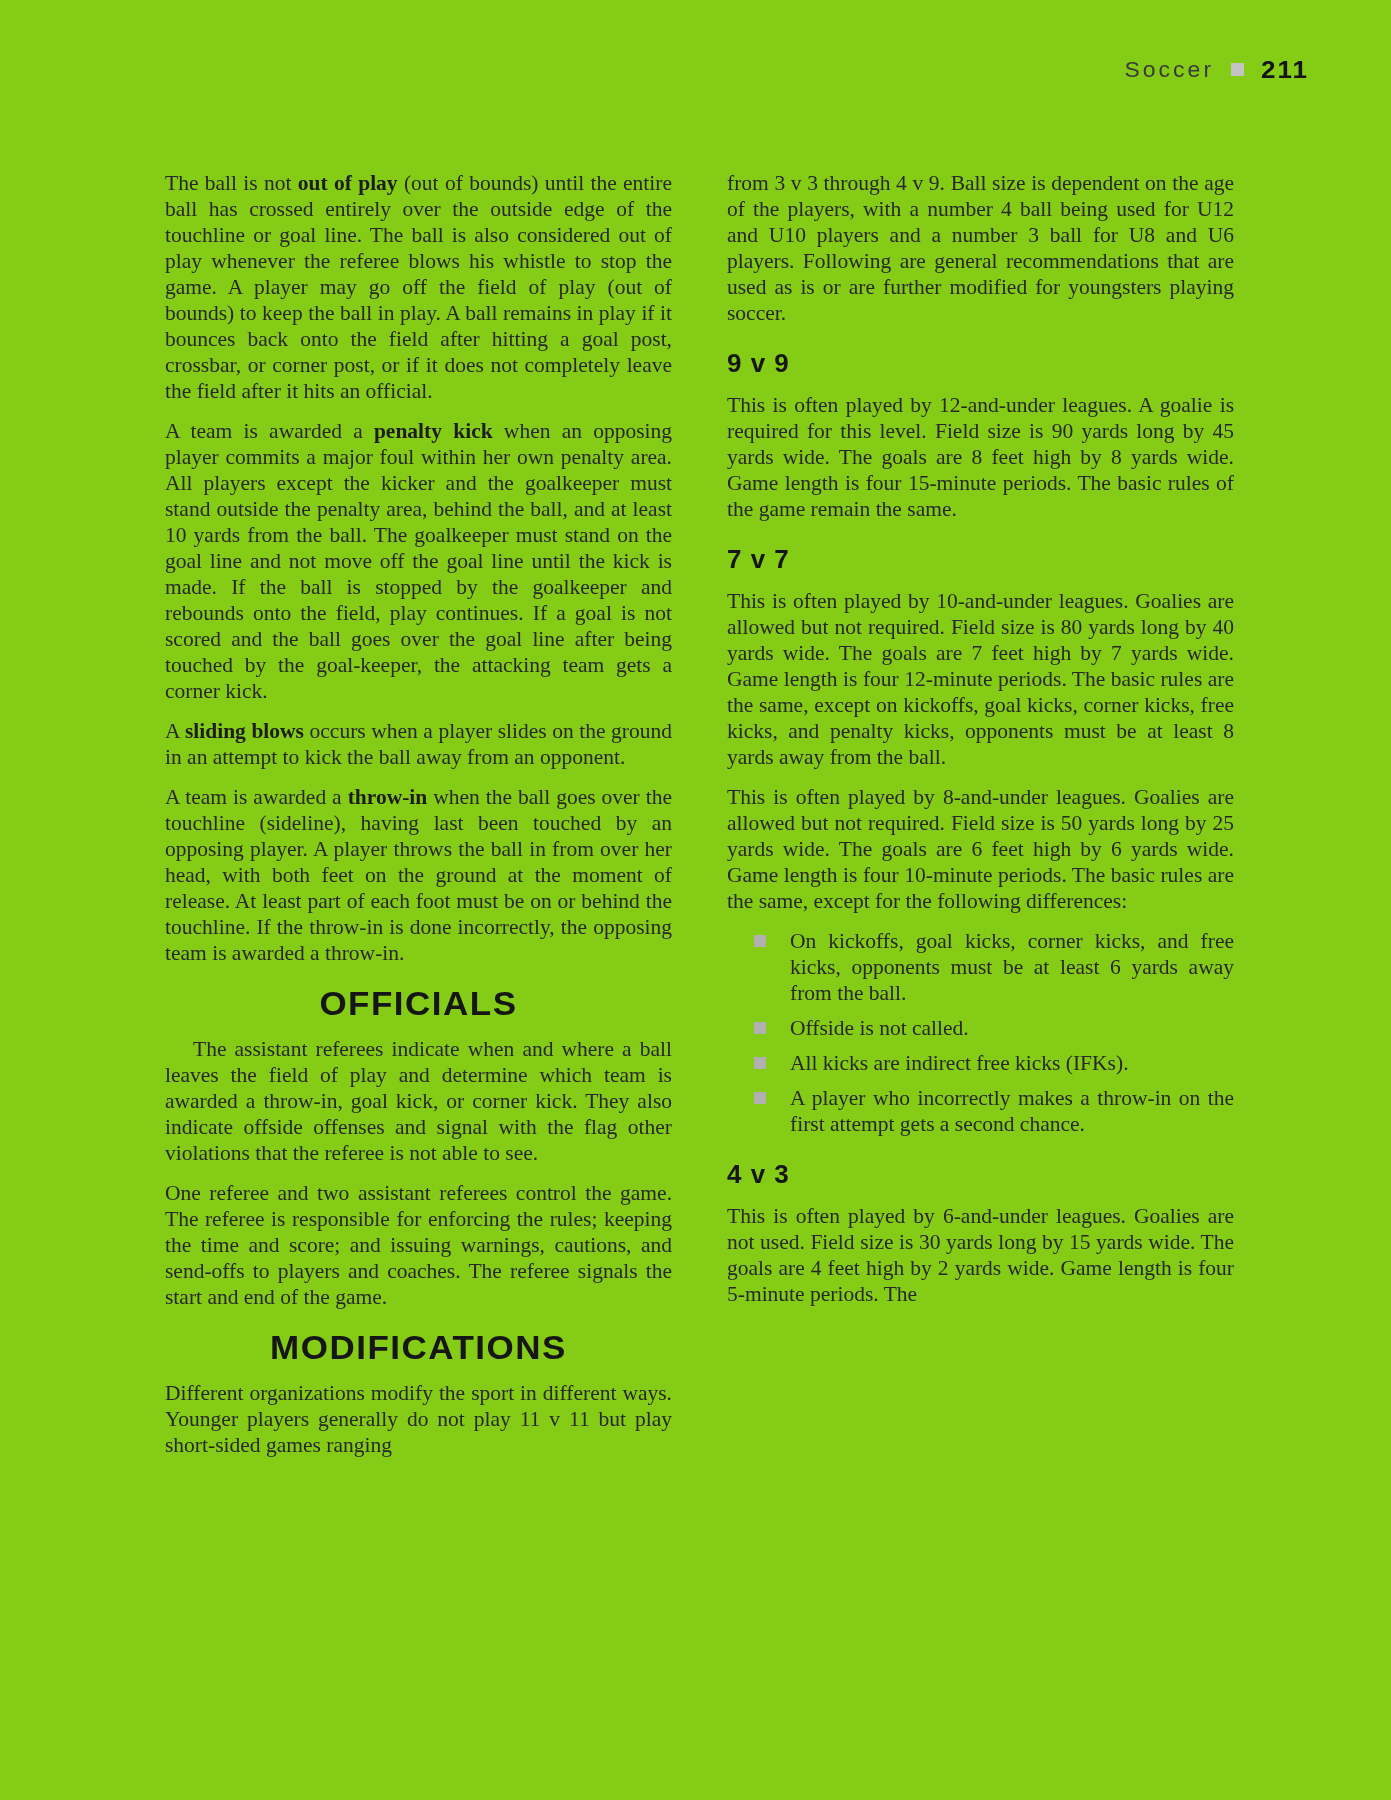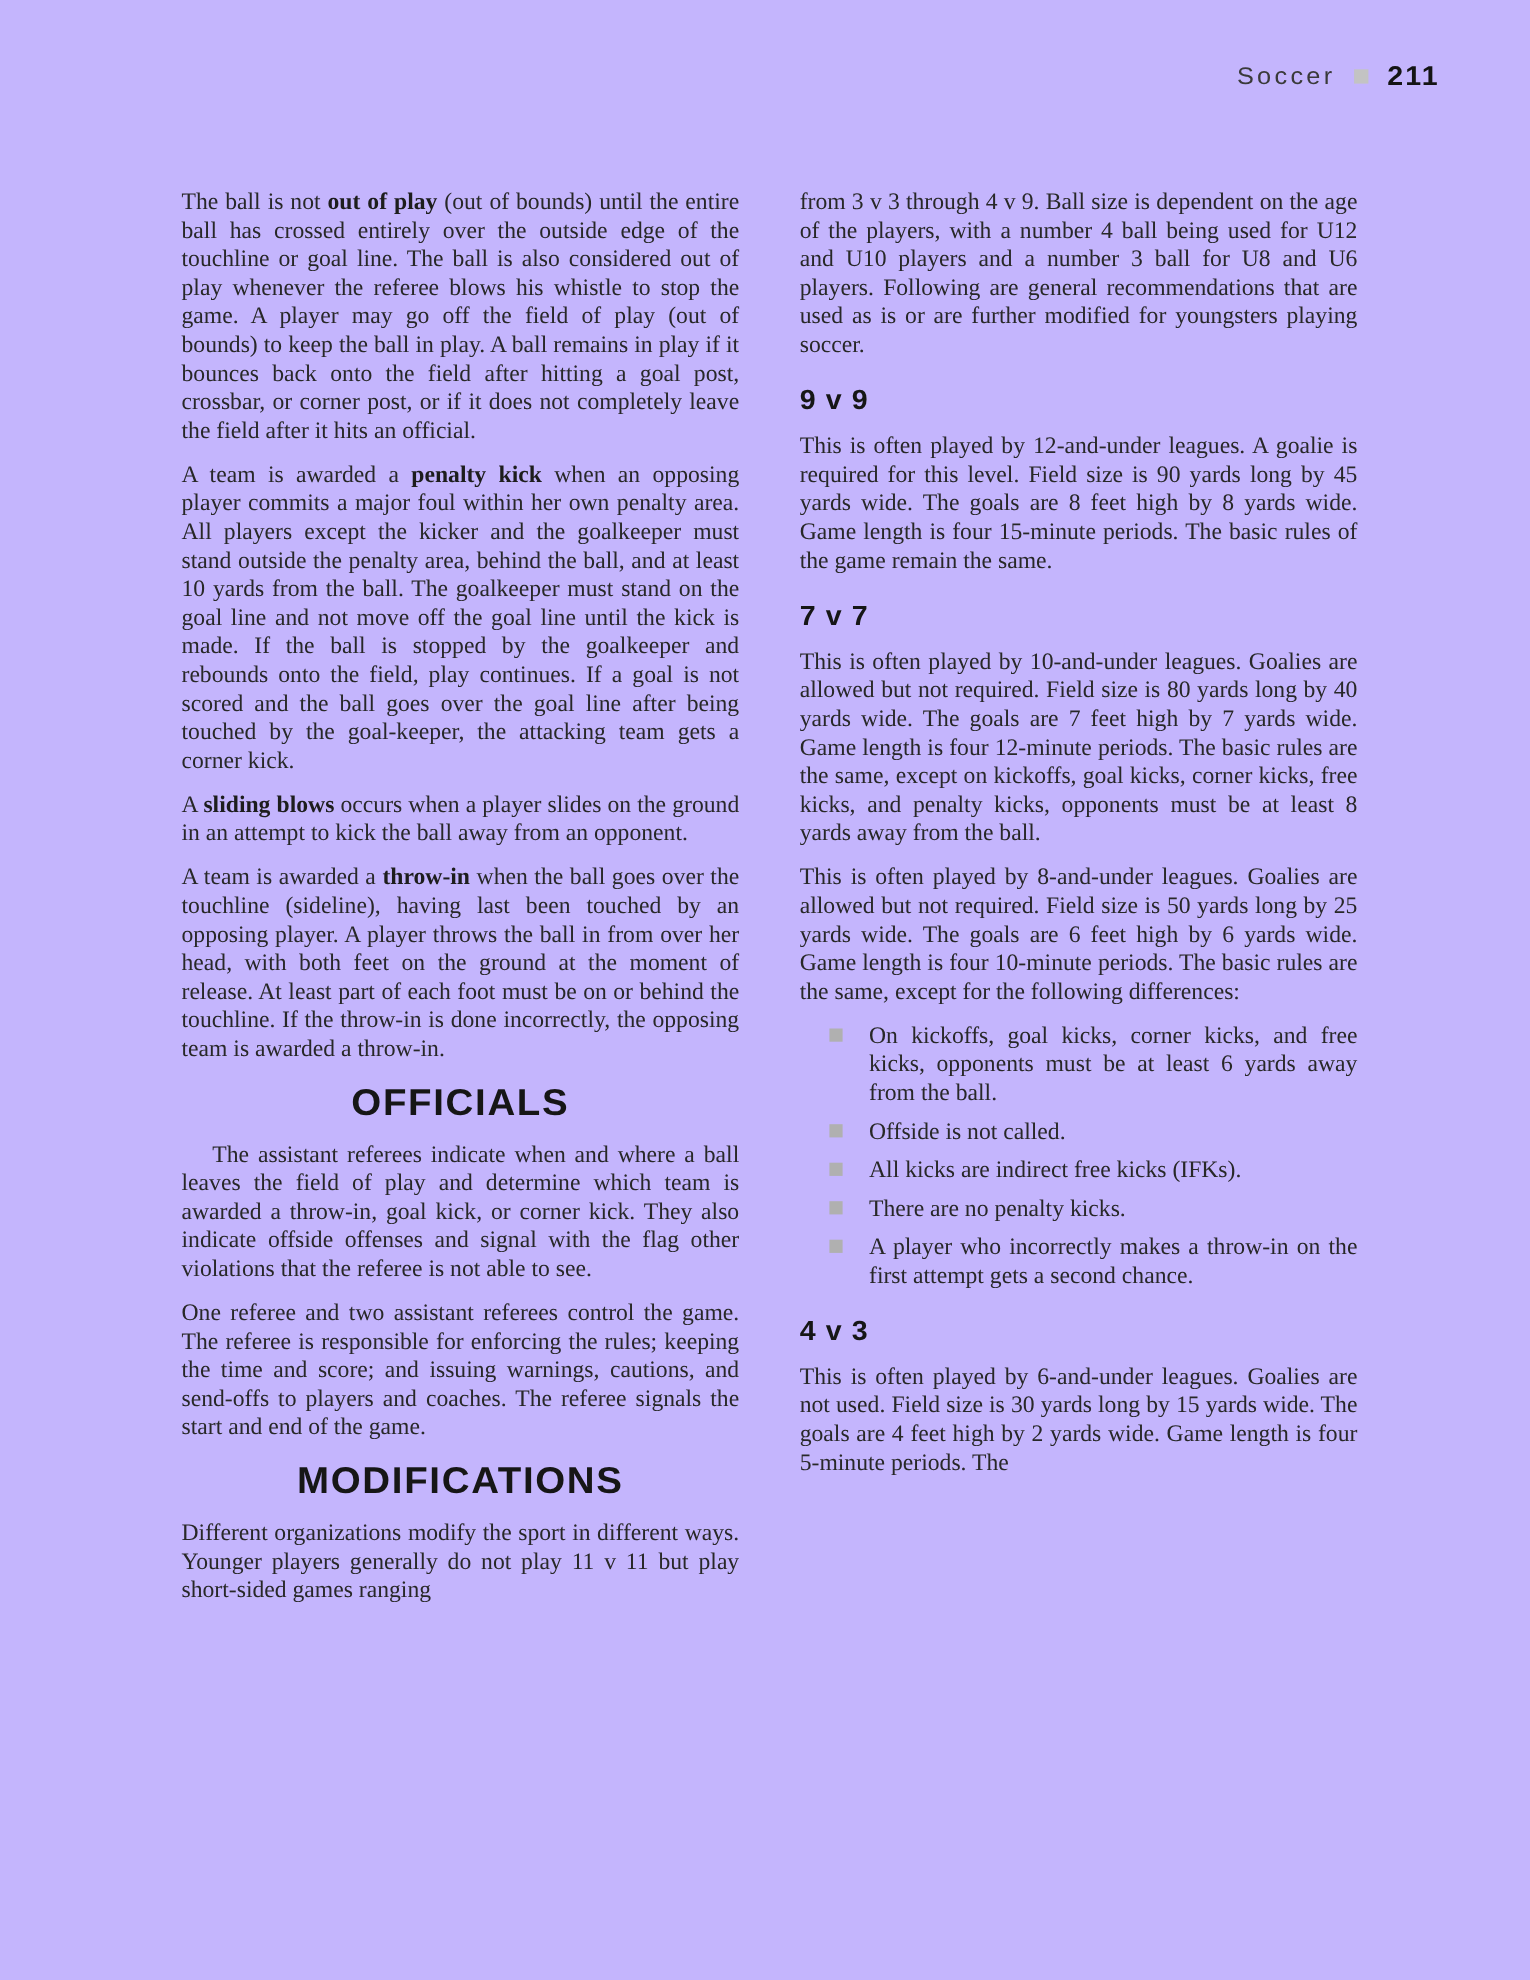--- a/index.html
+++ b/index.html
@@ -4,21 +4,21 @@
 <style>
   html, body { margin: 0; padding: 0; }
   body {
     width: 1391px; height: 1800px;
     background: #ffffff;
     font-family: "Liberation Serif", serif;
   }
   .page {
     position: relative;
     width: 1391px; height: 1800px;
-    background: #c4b5fd;
+    background: #84cc16;
     overflow: hidden;
   }
 
   
   .page-header {
     position: absolute;
     top: 56px; right: 82px;
     display: flex; align-items: center; gap: 17px;
     line-height: 1;
   }
@@ -123,20 +123,19 @@
       <p class="para"><span>from 3 v 3 through 4 v 9. Ball size is dependent on the age of the players, with a number 4 ball being used for U12 and U10 players and a number 3 ball for U8 and U6 players. Following are general recommendations that are used as is or are further modified for youngsters playing soccer.</span></p>
       <div class="h2">9 v 9</div>
       <p class="para"><span>This is often played by 12-and-under leagues. A goalie is required for this level. Field size is 90 yards long by 45 yards wide. The goals are 8 feet high by 8 yards wide. Game length is four 15-minute periods. The basic rules of the game remain the same.</span></p>
       <div class="h2">7 v 7</div>
       <p class="para"><span>This is often played by 10-and-under leagues. Goalies are allowed but not required. Field size is 80 yards long by 40 yards wide. The goals are 7 feet high by 7 yards wide. Game length is four 12-minute periods. The basic rules are the same, except on kickoffs, goal kicks, corner kicks, free kicks, and penalty kicks, opponents must be at least 8 yards away from the ball.</span></p>
       <p class="para"><span>This is often played by 8-and-under leagues. Goalies are allowed but not required. Field size is 50 yards long by 25 yards wide. The goals are 6 feet high by 6 yards wide. Game length is four 10-minute periods. The basic rules are the same, except for the following differences:</span></p>
       <ul class="bullets">
         <li><span class="bullet-square" style="background: rgb(176, 176, 176);"></span><span>On kickoffs, goal kicks, corner kicks, and free kicks, opponents must be at least 6 yards away from the ball.</span></li>
         <li><span class="bullet-square" style="background: rgb(176, 176, 176);"></span><span>Offside is not called.</span></li>
         <li><span class="bullet-square" style="background: rgb(176, 176, 176);"></span><span>All kicks are indirect free kicks (IFKs).</span></li>
-        <li><span class="bullet-square" style="background: rgb(176, 176, 176);"></span><span>There are no penalty kicks.</span></li>
         <li><span class="bullet-square" style="background: rgb(176, 176, 176);"></span><span>A player who incorrectly makes a throw-in on the first attempt gets a second chance.</span></li>
       </ul>
       <div class="h2">4 v 3</div>
       <p class="para"><span>This is often played by 6-and-under leagues. Goalies are not used. Field size is 30 yards long by 15 yards wide. The goals are 4 feet high by 2 yards wide. Game length is four 5-minute periods. The</span></p>
     </div>
 
 </div>
 
 </body></html>

